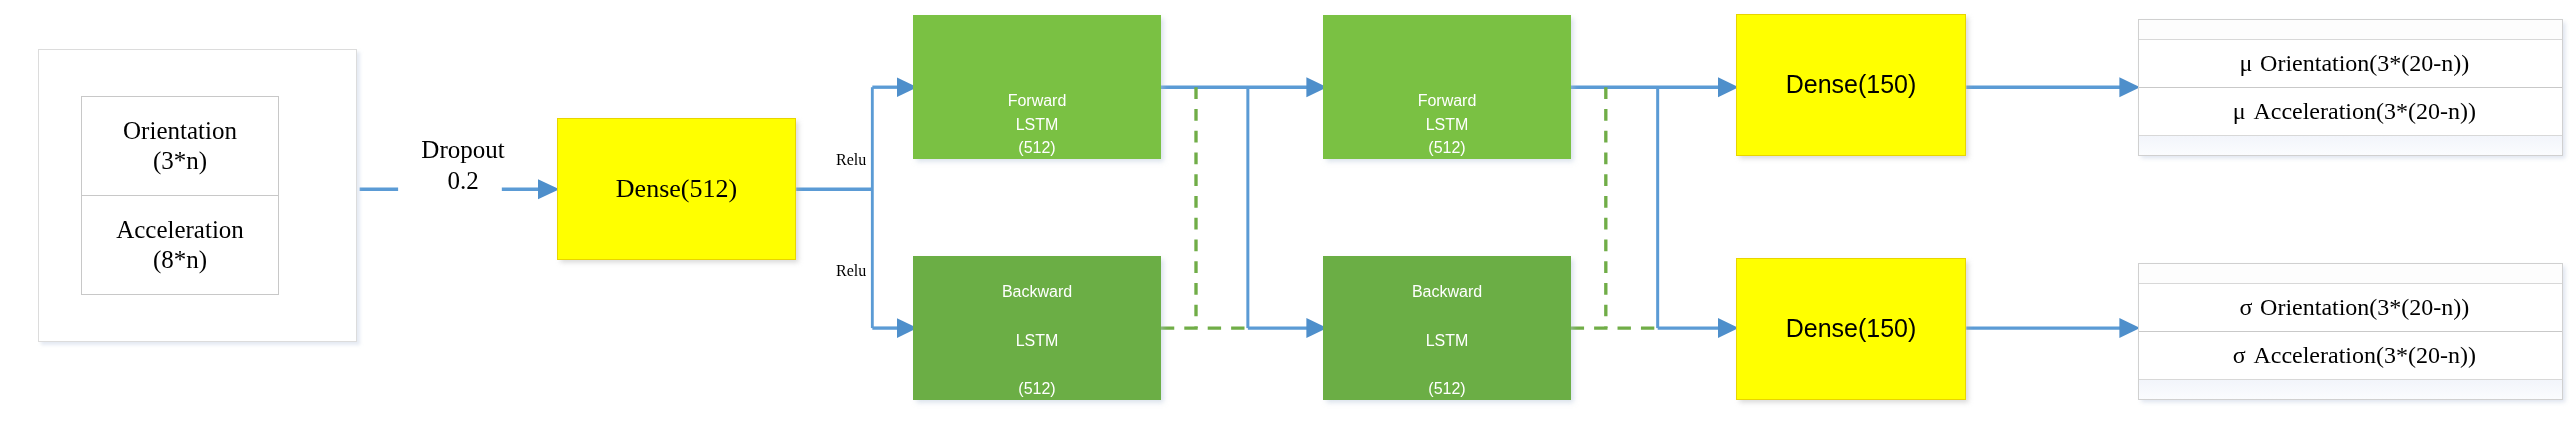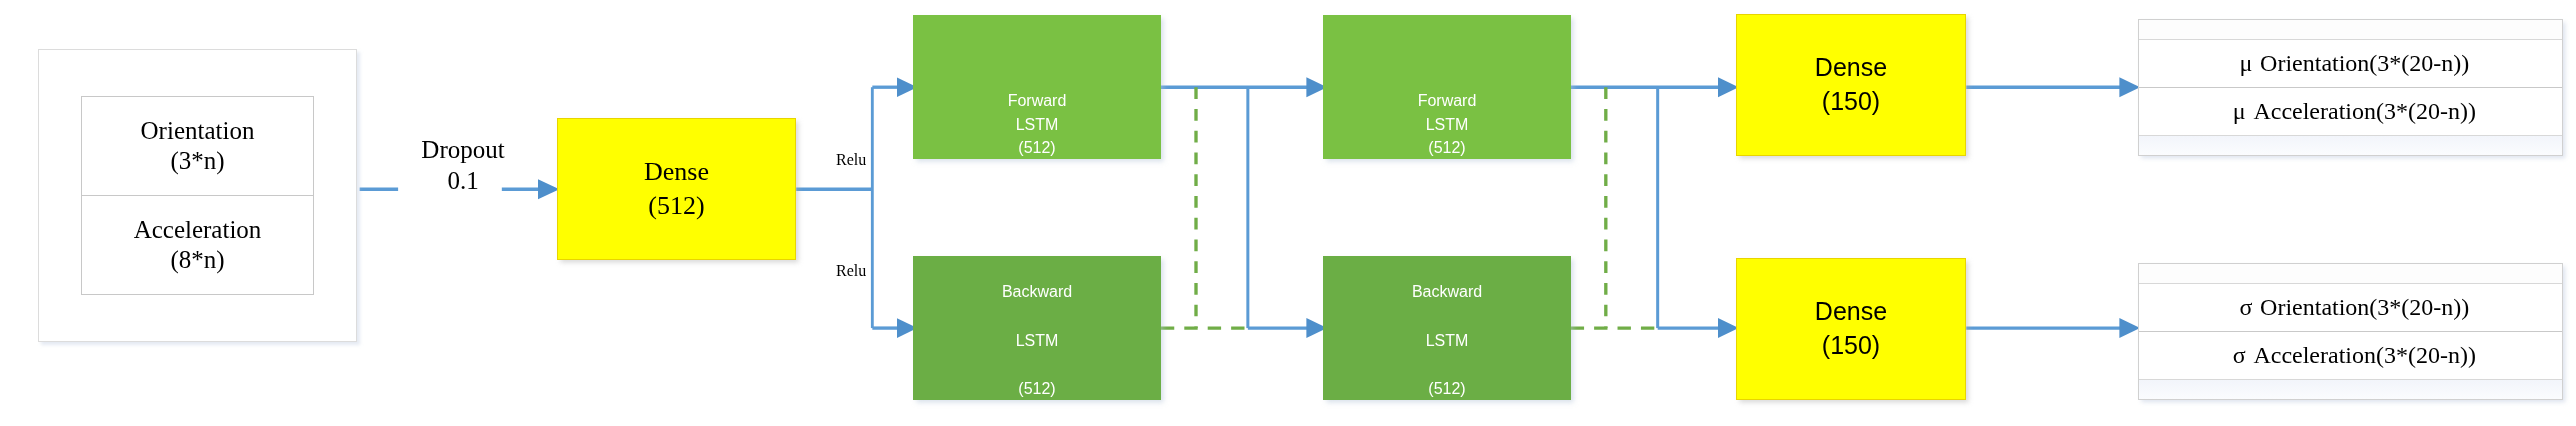--- a/index.html
+++ b/index.html
@@ -54,21 +54,21 @@
     font-size: 25px;
     line-height: 1.25;
     font-family: "Liberation Serif", serif;
   }
 
   
   .dense {
     background: #FFFF00;
     border: 0.8px solid #E8D400;
     display: flex;
-    flex-direction: column;
+    flex-direction: row;
     align-items: center;
     justify-content: center;
     color: #000000;
     box-shadow: 3.3px 3.3px 5px rgba(170,170,170,0.45);
   }
   .dense-512 {
     left: 557px; top: 118px; width: 239px; height: 142px;
     font-family: "Liberation Serif", serif;
     font-size: 26px;
     line-height: 1.3;
@@ -187,35 +187,35 @@
 
       <line x1="1388" y1="392" x2="1500" y2="392"></line>
       <line x1="1430" y1="104" x2="1430" y2="392" stroke-dasharray="14 12"></line>
 
       <line x1="1878" y1="392" x2="1990" y2="392"></line>
       <line x1="1920" y1="104" x2="1920" y2="392" stroke-dasharray="14 12"></line>
     </g>
   </svg>
 
   <div class="abs input-frame">
-    <div class="abs input-inner" style="left:42px; top:46px; width:233px; height:199px;">
+    <div class="abs input-inner" style="left:42px; top:46px; width:198px; height:199px;">
       <div class="input-cell">
         <span>Orientation</span>
         <span>(3*n)</span>
       </div>
       <div class="input-cell">
         <span>Acceleration</span>
         <span>(8*n)</span>
       </div>
     </div>
   </div>
 
   <div class="abs dropout-label">
     <div>Dropout</div>
-    <div>0.1</div>
+    <div>0.2</div>
   </div>
 
   <div class="abs dense dense-512">
     <div>Dense</div>
     <div>(512)</div>
   </div>
 
   <div class="abs relu r1">Relu</div>
   <div class="abs relu r2">Relu</div>
 

